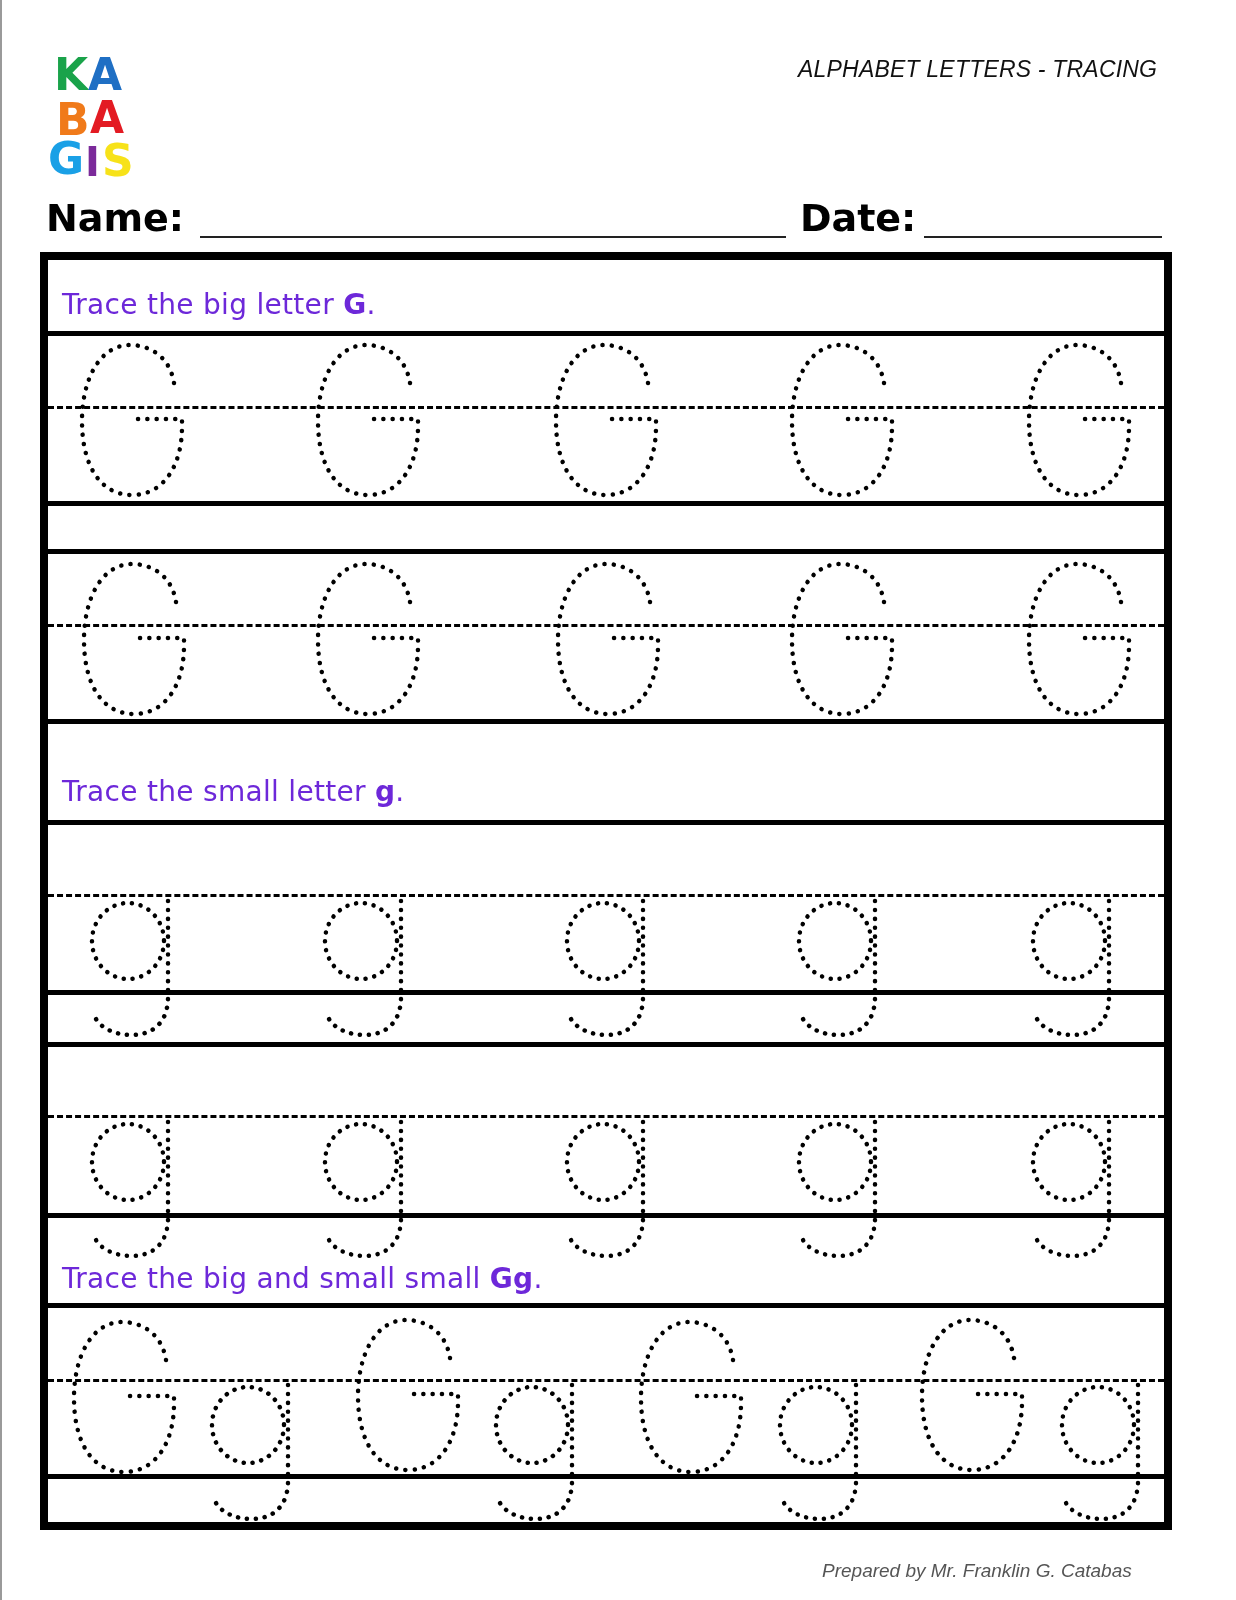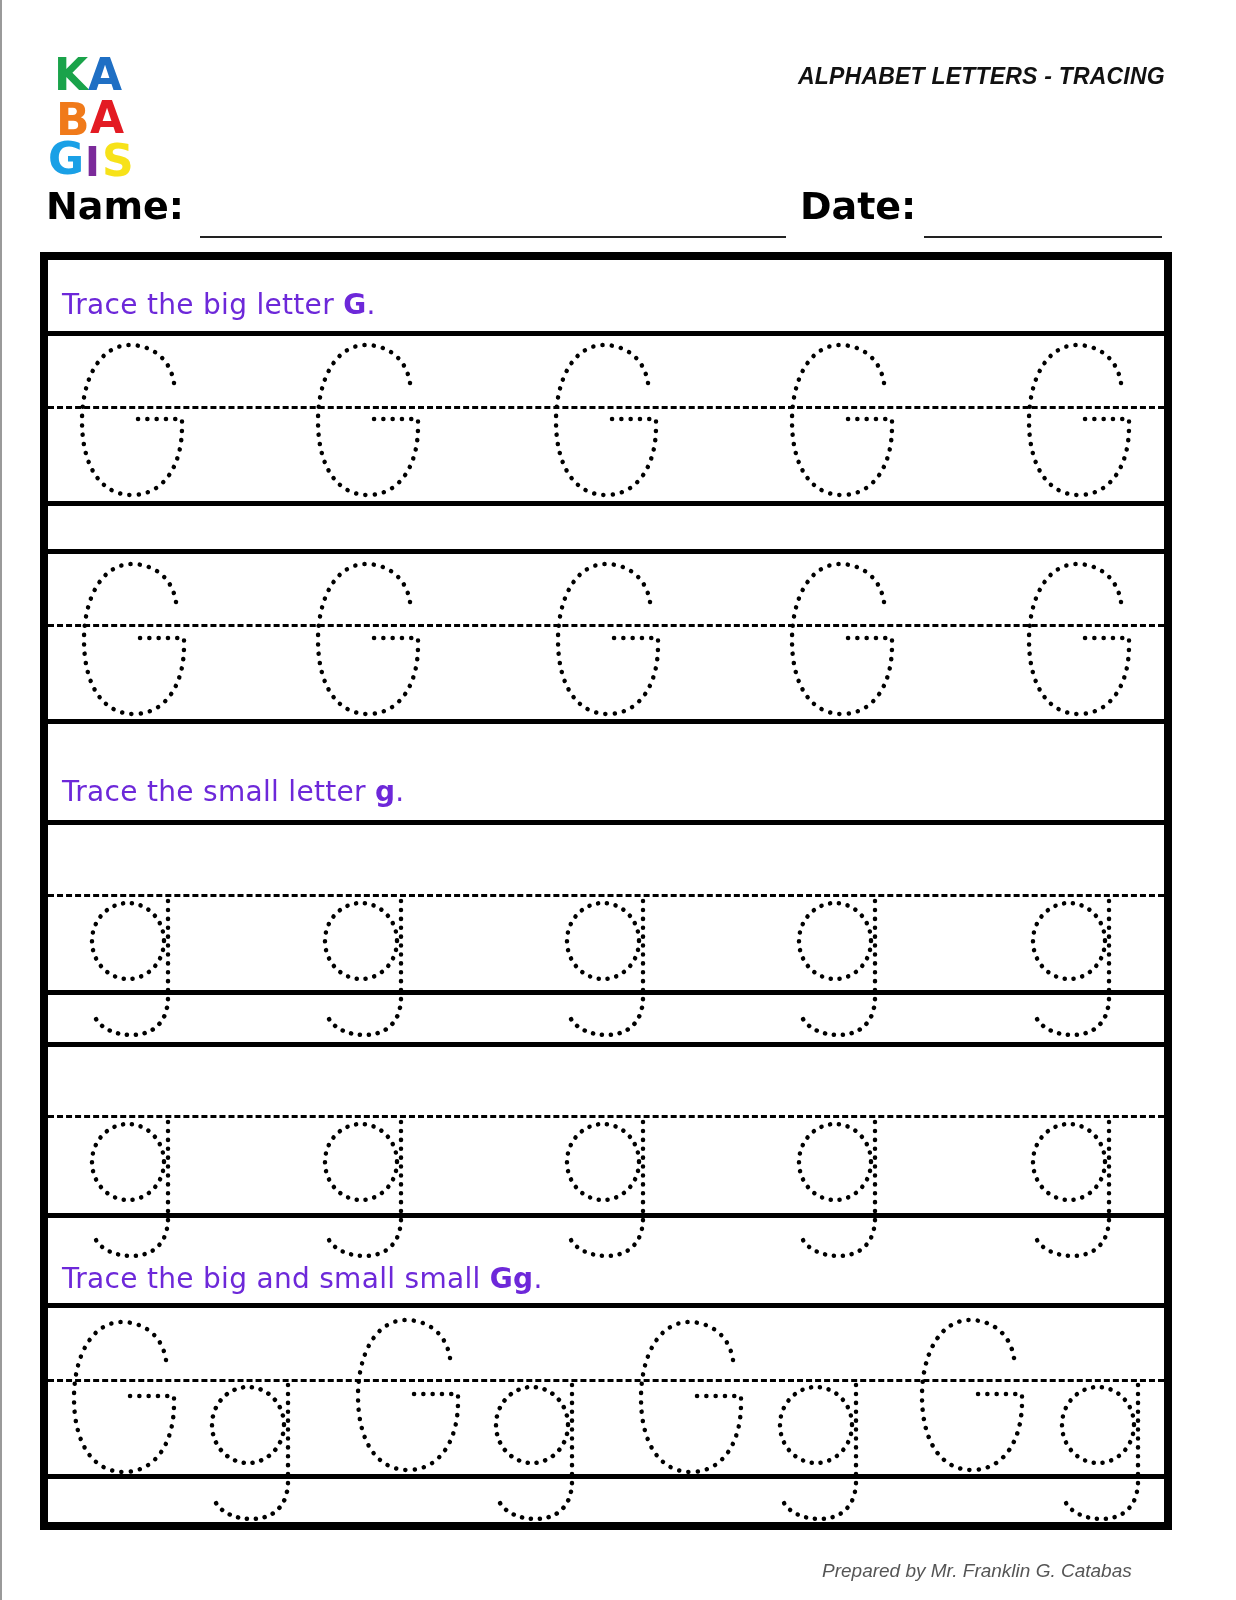--- a/index.html
+++ b/index.html
@@ -1,20 +1,20 @@
 <!DOCTYPE html>
 <html><head>
 <meta charset="utf-8">
 <style>
   html, body { margin:0; padding:0; background:#ffffff; }
   body { width:1236px; height:1600px; position:relative; overflow:hidden; font-family:"DejaVu Sans", sans-serif; }
   .leftrule { position:absolute; left:0; top:0; width:2px; height:1600px; background:#9a9a9a; }
   .logo { position:absolute; left:32px; top:42px; width:110px; height:145px; }
-  .header-title { position:absolute; left:798px; top:63px; font-family:"Liberation Sans", sans-serif; font-style:italic; font-size:23px; color:#111; letter-spacing:0.2px;font-weight:bold; }
-  .name-label, .date-label { position:absolute; top:184px; font-family:"DejaVu Sans", sans-serif; font-weight:bold; font-size:38px; color:#000; }
+  .header-title { position:absolute; left:798px; top:56px; font-family:"Liberation Sans", sans-serif; font-style:italic; font-size:23px; color:#111; letter-spacing:0.2px; }
+  .name-label, .date-label { position:absolute; top:196px; font-family:"DejaVu Sans", sans-serif; font-weight:bold; font-size:38px; color:#000; }
   .name-label { left:46px; }
   .date-label { left:800px;text-align:center; }
   .name-line { position:absolute; left:200px; top:236px; width:586px; height:2px; background:#222; }
   .date-line { position:absolute; left:924px; top:236px; width:238px; height:2px; background:#222; }
   .sheet { position:absolute; left:40px; top:252px; width:1132px; height:1278px; box-sizing:border-box; border:8px solid #000; }
   .hline { position:absolute; left:40px; width:1132px; height:5px; background:#000; }
   .dash { position:absolute; left:48px; width:1116px; height:0; border-top:3px dashed #000; }
   .instr { position:absolute; left:62px; font-family:"DejaVu Sans", sans-serif; font-weight:normal; font-size:28px; color:#6d28d9; letter-spacing:0.3px; }
   .instr b { font-weight:bold; }
   .trace { position:absolute; }

